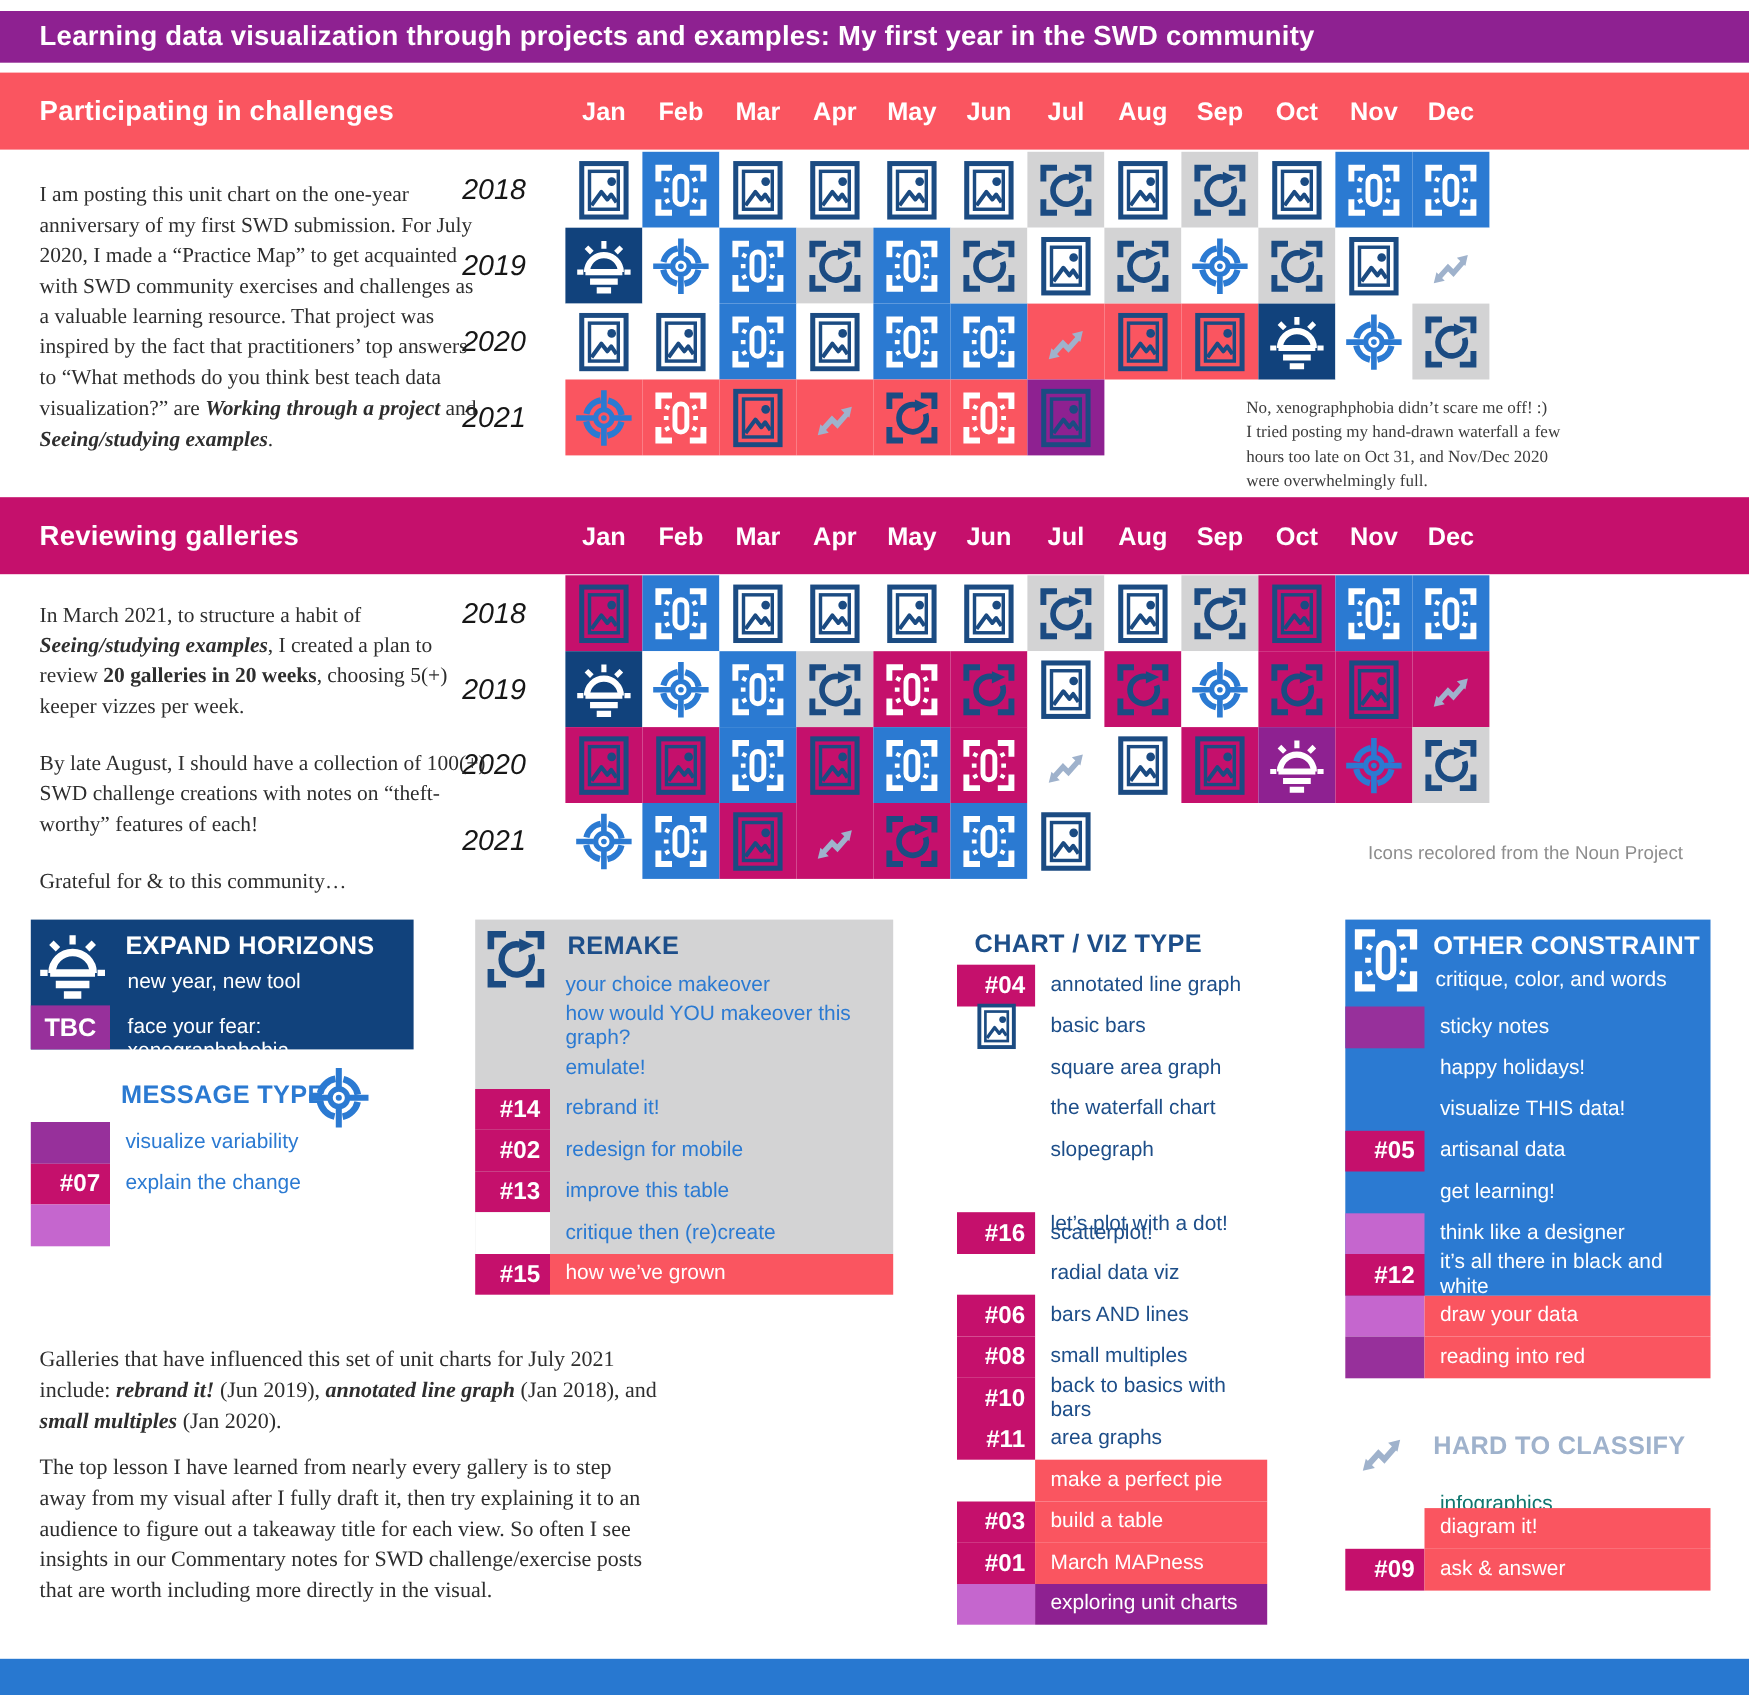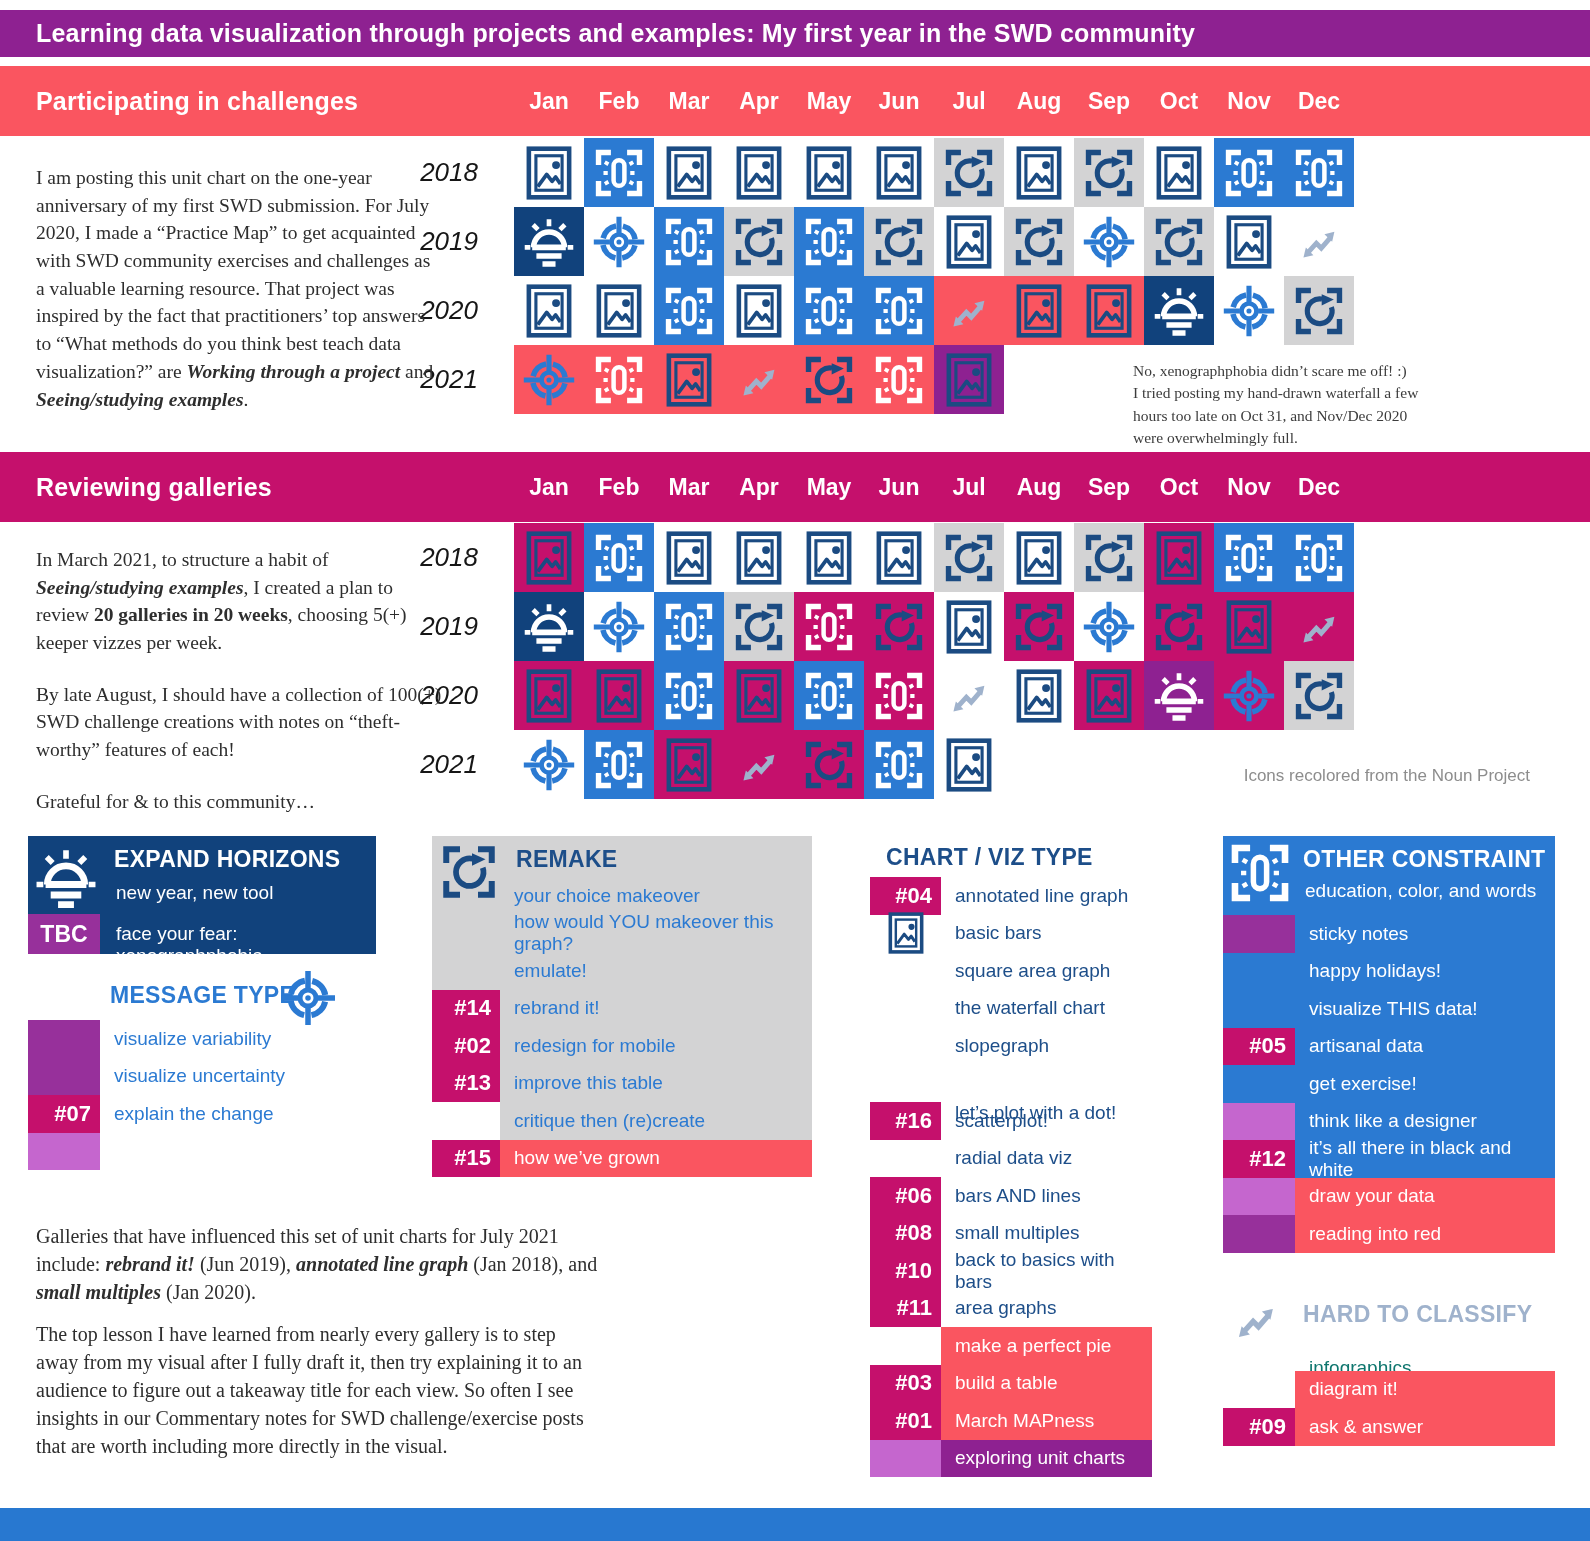--- a/index.html
+++ b/index.html
@@ -631,24 +631,20 @@
     <div class="lg-title">MESSAGE TYPE</div>
     <span class="lg-icon" id="icon-message"><svg width="60" height="60" style="color: rgb(43, 122, 210);">
           <use href="#i-target"></use>
         </svg></span>
     <div id="rows-message">
         <div class="lrow">
           <div class="lbadge" style="width: 72px; background: rgb(151, 48, 155);"></div>
           <div class="lcontent" style="color: rgb(43, 122, 210);">visualize variability</div>
         </div>
         <div class="lrow">
-          <div class="lbadge" style="width: 72px; background: rgb(151, 48, 155);"></div>
-          <div class="lcontent" style="color: rgb(43, 122, 210);">visualize uncertainty</div>
-        </div>
-        <div class="lrow">
           <div class="lbadge" style="width: 72px; background: rgb(197, 16, 108);">#07</div>
           <div class="lcontent" style="color: rgb(43, 122, 210);">explain the change</div>
         </div>
         <div class="lrow">
           <div class="lbadge" style="width: 72px; background: rgb(197, 102, 206);"></div>
         </div>
       </div>
   </div>
 
   <div class="legend" id="legend-remake">
@@ -766,41 +762,41 @@
         </div>
       </div>
   </div>
 
   <div class="legend" id="legend-constraint">
     <div id="constraint-bg"></div>
     <span class="lg-icon" id="icon-constraint"><svg width="66" height="66" style="color: rgb(255, 255, 255);">
           <use href="#i-constraint"></use>
         </svg></span>
     <div class="lg-title">OTHER CONSTRAINT</div>
-    <div id="constraint-first">education, color, and words</div>
+    <div id="constraint-first">critique, color, and words</div>
     <div id="rows-constraint">
         <div class="lrow">
           <div class="lbadge" style="width: 72px; background: rgb(151, 48, 155);"></div>
           <div class="lcontent" style="color: rgb(255, 255, 255);">sticky notes</div>
         </div>
         <div class="lrow">
           <div class="lbadge" style="width: 72px;"></div>
           <div class="lcontent" style="color: rgb(255, 255, 255);">happy holidays!</div>
         </div>
         <div class="lrow">
           <div class="lbadge" style="width: 72px;"></div>
           <div class="lcontent" style="color: rgb(255, 255, 255);">visualize THIS data!</div>
         </div>
         <div class="lrow">
           <div class="lbadge" style="width: 72px; background: rgb(197, 16, 108);">#05</div>
           <div class="lcontent" style="color: rgb(255, 255, 255);">artisanal data</div>
         </div>
         <div class="lrow">
           <div class="lbadge" style="width: 72px;"></div>
-          <div class="lcontent" style="color: rgb(255, 255, 255);">get exercise!</div>
+          <div class="lcontent" style="color: rgb(255, 255, 255);">get learning!</div>
         </div>
         <div class="lrow">
           <div class="lbadge" style="width: 72px; background: rgb(197, 102, 206);"></div>
           <div class="lcontent" style="color: rgb(255, 255, 255);">think like a designer</div>
         </div>
         <div class="lrow">
           <div class="lbadge" style="width: 72px; background: rgb(197, 16, 108);">#12</div>
           <div class="lcontent" style="color: rgb(255, 255, 255);">it’s all there in black and white</div>
         </div>
         <div class="lrow">

